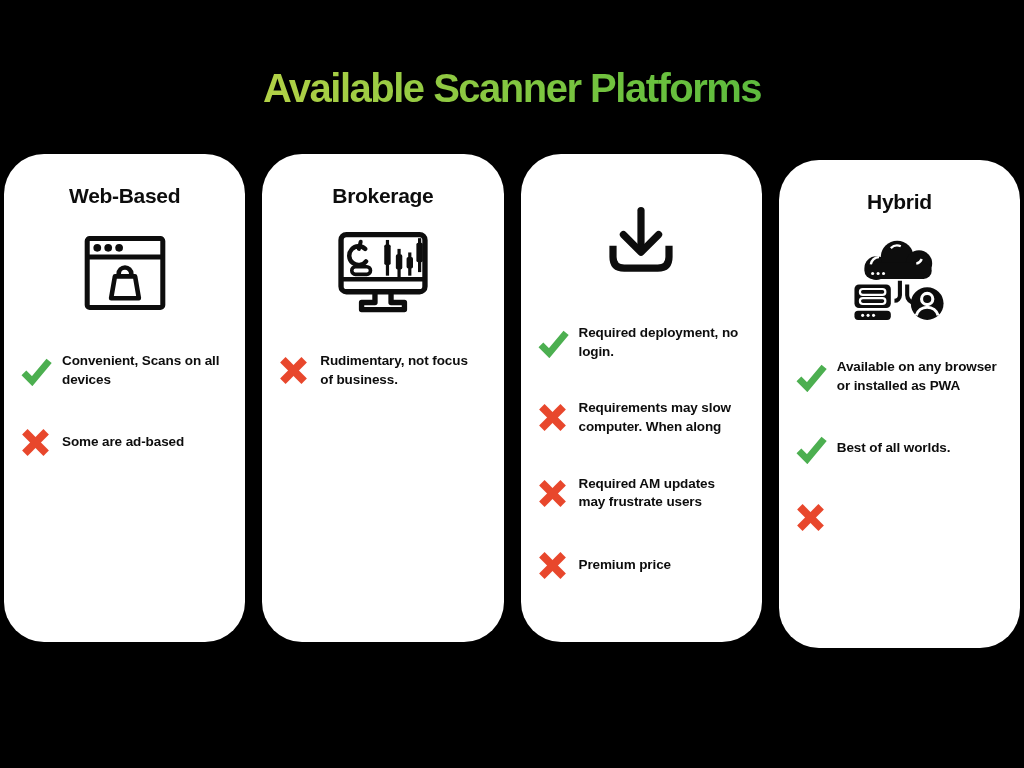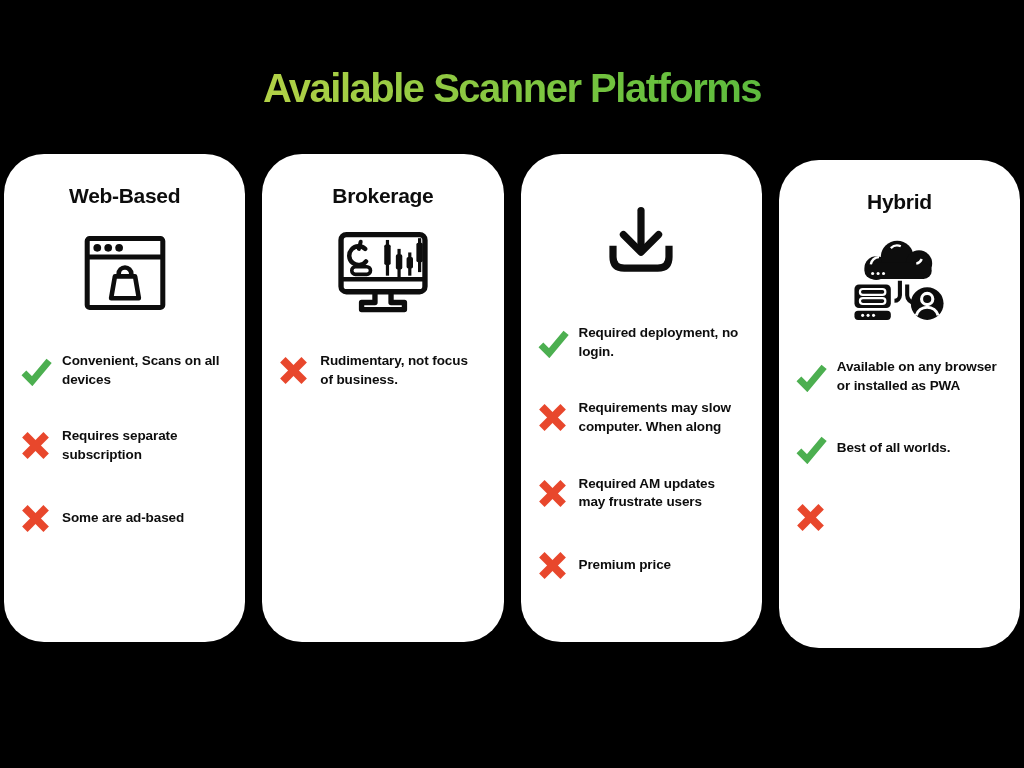--- a/index.html
+++ b/index.html
@@ -96,29 +96,20 @@
       <ul class="points">
   <li class="point">
     <span class="mark">
       <svg width="33" height="31" viewBox="0 0 34 32">
         <path d="M4,18.5 L12.5,27 L30,6" fill="none" stroke="#4caf50" stroke-width="7"></path>
       </svg>
     </span>
     <span class="point-text">Convenient, Scans on all devices</span>
   </li>
 
-  <li class="point">
-    <span class="mark">
-      <svg width="31" height="31" viewBox="0 0 32 32">
-        <line x1="5" y1="5" x2="27" y2="27" stroke="#e8472c" stroke-width="8"></line>
-        <line x1="27" y1="5" x2="5" y2="27" stroke="#e8472c" stroke-width="8"></line>
-      </svg>
-    </span>
-    <span class="point-text">Requires separate subscription</span>
-  </li>
 
   <li class="point">
     <span class="mark">
       <svg width="31" height="31" viewBox="0 0 32 32">
         <line x1="5" y1="5" x2="27" y2="27" stroke="#e8472c" stroke-width="8"></line>
         <line x1="27" y1="5" x2="5" y2="27" stroke="#e8472c" stroke-width="8"></line>
       </svg>
     </span>
     <span class="point-text">Some are ad-based</span>
   </li>

